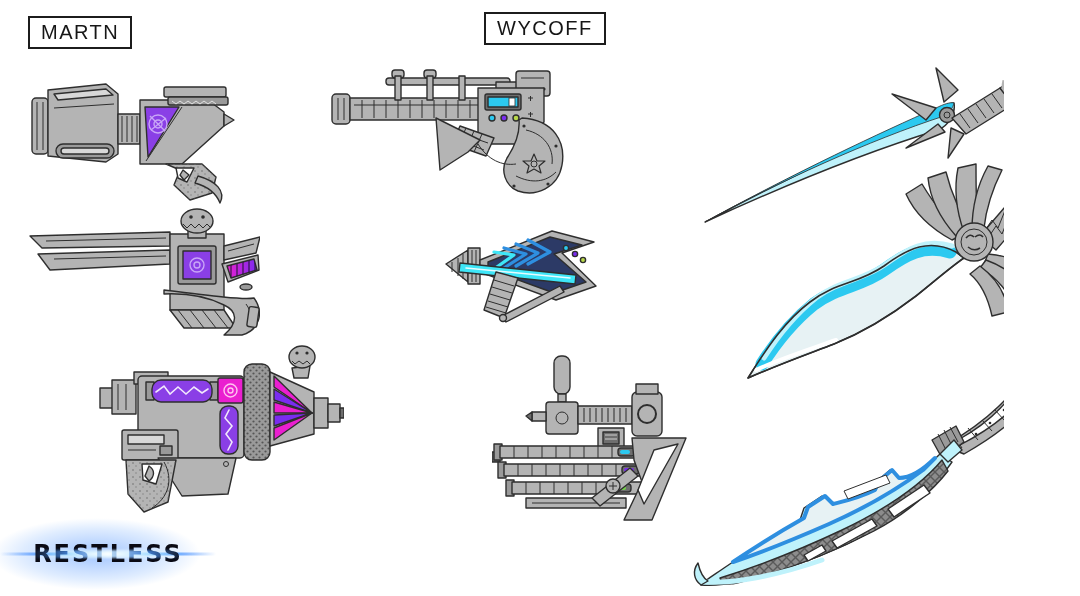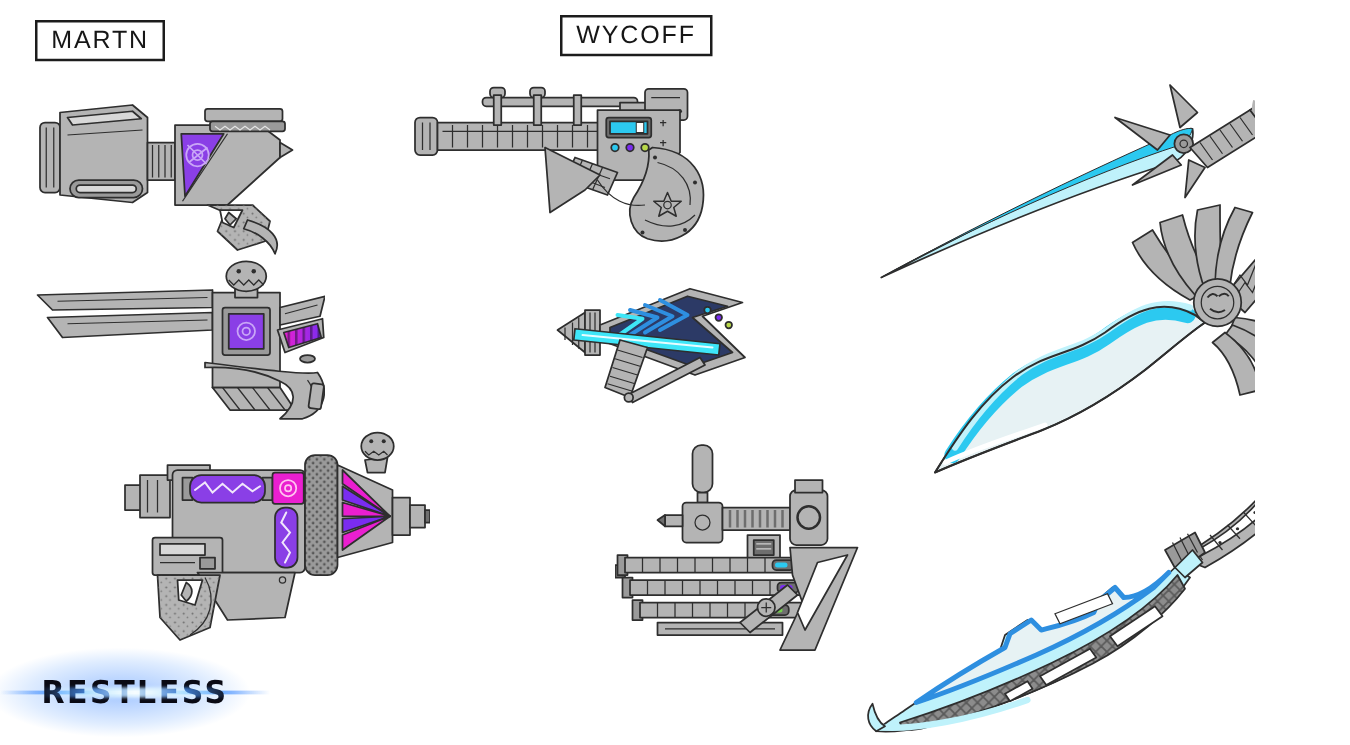--- a/index.html
+++ b/index.html
@@ -69,21 +69,21 @@
     <linearGradient id="gradMV" x1="0" y1="0" x2="1" y2="0">
       <stop offset="0" style="stop-color:var(--magenta)"></stop>
       <stop offset="1" style="stop-color:var(--violet)"></stop>
     </linearGradient>
   </defs>
 </svg>
 
 <div class="sheet">
 
   <div class="tag" style="left:28px;top:16px">MARTN</div>
-  <div class="tag" style="left:448px;top:12px">WYCOFF</div>
+  <div class="tag" style="left:484px;top:12px">WYCOFF</div>
 
   <svg class="art" style="left:18px;top:64px" width="218" height="140" viewBox="0 0 218 140">
     <rect x="14" y="34" width="16" height="56" rx="4" class="fg o"></rect>
     <line x1="19" y1="38" x2="19" y2="86" class="ln"></line>
       <line x1="25" y1="38" x2="25" y2="86" class="ln"></line>
     <path d="M30,26 L88,20 L100,30 L100,90 L88,98 L30,92 Z" class="fg o"></path>
     <path d="M36,30 L88,25 L95,31 L40,36 Z" class="fg3 o"></path>
     <line x1="36" y1="44" x2="96" y2="40" class="ln"></line>
     <rect x="38" y="80" width="58" height="14" rx="7" class="fg2 o"></rect>
     <rect x="43" y="84" width="48" height="6" rx="3" class="fg3 o"></rect>

